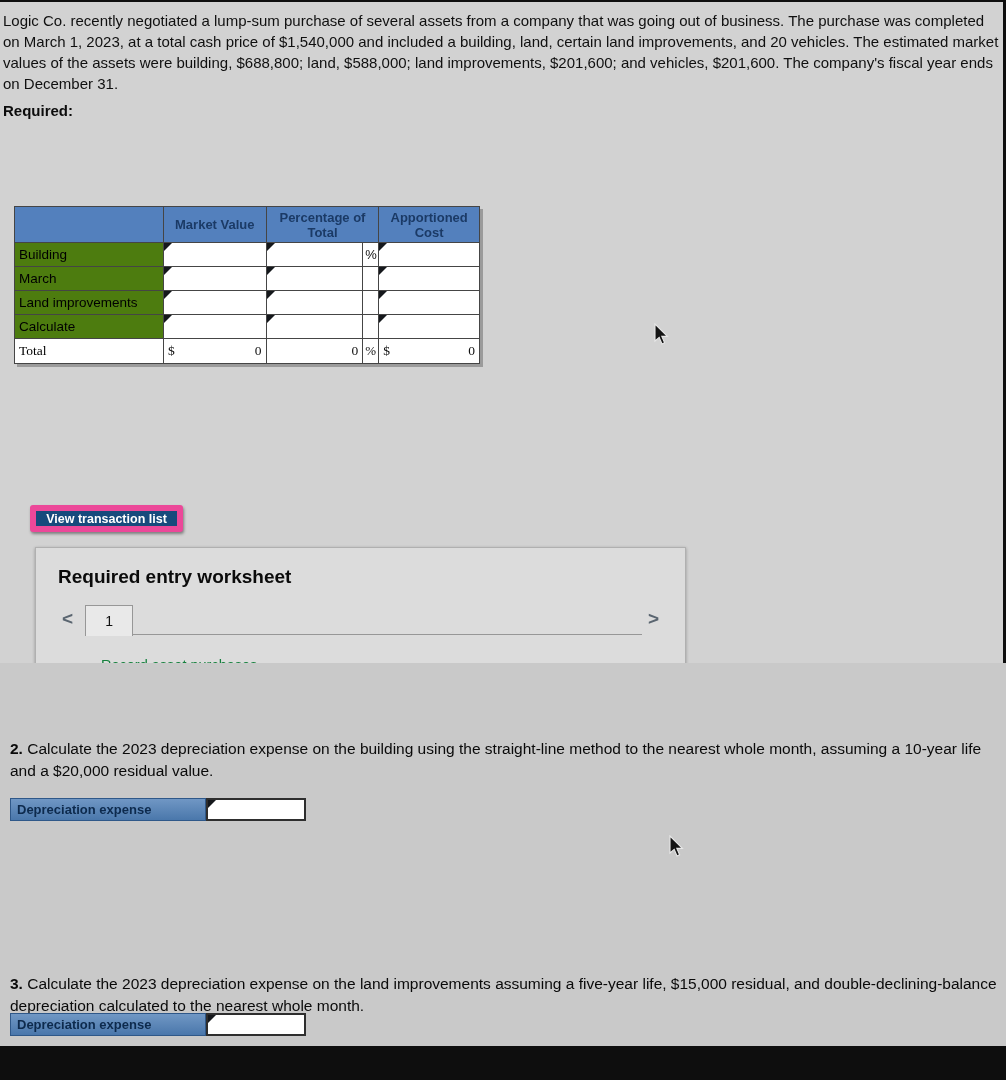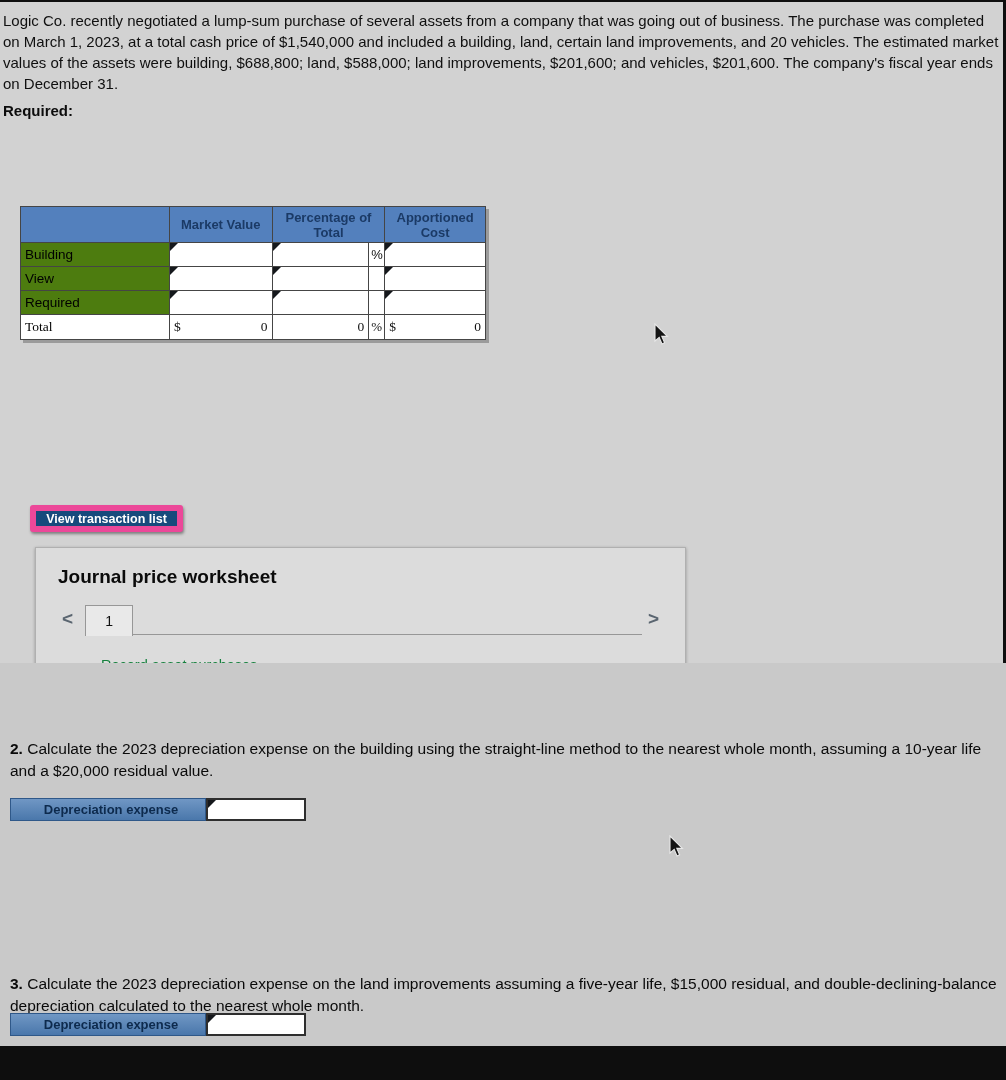--- a/index.html
+++ b/index.html
@@ -8,21 +8,21 @@
   .screen { position:relative; width:1006px; height:1080px; background:#0e0e0e; overflow:hidden; }
 
   
   .top-panel { position:absolute; top:2px; left:0; width:1003px; height:836px; background:#d2d2d2; }
   .intro { position:absolute; top:8px; left:3px; width:1000px; font-size:15px; line-height:21px; color:#101010; }
   .required { position:absolute; top:100px; left:3px; font-size:15px; font-weight:bold; color:#0c0c0c; }
   .req1 { position:absolute; top:121px; left:3px; width:1000px; font-size:15px; line-height:21px; color:#101010; }
   .req-num { font-weight:bold; }
 
   
-  .alloc-table { position:absolute; top:204px; left:20px; border-collapse:collapse; table-layout:fixed; width:466px;
+  .alloc-table { position:absolute; top:204px; left:14px; border-collapse:collapse; table-layout:fixed; width:466px;
                  box-shadow:3px 3px 0 rgba(110,110,110,.55); background:#fff; }
   .alloc-table th, .alloc-table td { border:1px solid #454545; overflow:hidden; }
   .alloc-table th { background:#5380bd; color:#1b3a66; font-size:13px; font-weight:bold; height:36px;
                     text-align:center; vertical-align:middle; line-height:15px; padding:0 2px; }
   .alloc-table td { height:24px; font-size:13.5px; vertical-align:middle; }
   td.rowlabel { background:#4d7c0f; padding:0 4px; color:#000; }
   td.inp { background:#fff; position:relative; cursor:text; }
   td.inp::before { content:""; position:absolute; top:0; left:0; width:0; height:0;
                    border-top:8px solid #15181c; border-right:8px solid transparent; }
   td.pctsign { background:#fff; text-align:left; padding-left:2px; font-size:13px; }
@@ -54,21 +54,21 @@
 
   
   .bottom-panel { position:absolute; top:663px; left:0; width:1006px; height:383px; background:#c9c9c9; }
   .breq { position:absolute; left:10px; width:990px; font-size:15.5px; line-height:22px; color:#0a0a0a; }
   .req2 { top:75px; }
   .req3 { top:310px; }
   .dep-row { position:absolute; left:10px; display:flex; align-items:flex-start; }
   .dep-row.r2 { top:135px; }
   .dep-row.r3 { top:350px; }
   .dep-label { width:196px; height:23px; background:linear-gradient(#7097c4,#4a77ab); border:1px solid #2f5889;
-               color:#0d2a4d; font-weight:bold; font-size:13px; line-height:21px; padding-left:6px;text-align:center; }
+               color:#0d2a4d; font-weight:bold; font-size:13px; line-height:21px; padding-left:6px; }
   .dep-input { width:100px; height:23px; background:#ffffff; border:2px solid #2e2e2e; position:relative; cursor:text; }
   .dep-input::before { content:""; position:absolute; top:0; left:0; width:0; height:0;
                        border-top:8px solid #15181c; border-right:8px solid transparent; }
 
   
   .cursor { position:absolute; pointer-events:none; }
   .cursor.c1 { left:653px; top:323px; }
   .cursor.c2 { left:668px; top:835px; }
 </style>
 </head>
@@ -98,30 +98,37 @@
 
       <tr>
         <td class="rowlabel">Building</td>
         <td class="inp"></td>
         <td class="inp"></td>
         <td class="pctsign">%</td>
         <td class="inp"></td>
       </tr>
 
       <tr>
-        <td class="rowlabel">View</td>
+        <td class="rowlabel">March</td>
         <td class="inp"></td>
         <td class="inp"></td>
         <td class="pctsign"></td>
         <td class="inp"></td>
       </tr>
 
+      <tr>
+        <td class="rowlabel">Land improvements</td>
+        <td class="inp"></td>
+        <td class="inp"></td>
+        <td class="pctsign"></td>
+        <td class="inp"></td>
+      </tr>
 
       <tr>
-        <td class="rowlabel">Required</td>
+        <td class="rowlabel">Calculate</td>
         <td class="inp"></td>
         <td class="inp"></td>
         <td class="pctsign"></td>
         <td class="inp"></td>
       </tr>
 
       <tr class="total">
         <td class="rowlabel">Total</td>
         <td class="money">
               <span class="cur">$</span>
@@ -133,21 +140,21 @@
               <span class="cur">$</span>
               <span class="val">0</span>
             </td>
       </tr>
     </tbody>
       </table>
 
     <button class="vtl-btn">View transaction list</button>
 
     <div class="journal-panel">
-      <div class="journal-title">Journal price worksheet</div>
+      <div class="journal-title">Required entry worksheet</div>
       <div class="tab-strip">
         <span class="chev">&lt;</span>
         <div class="tab">1</div>
         <div class="tab-line"></div>
         <span class="chev next">&gt;</span>
       </div>
       <div class="instruction">Record asset purchases.</div>
     </div>
   </div>
 

